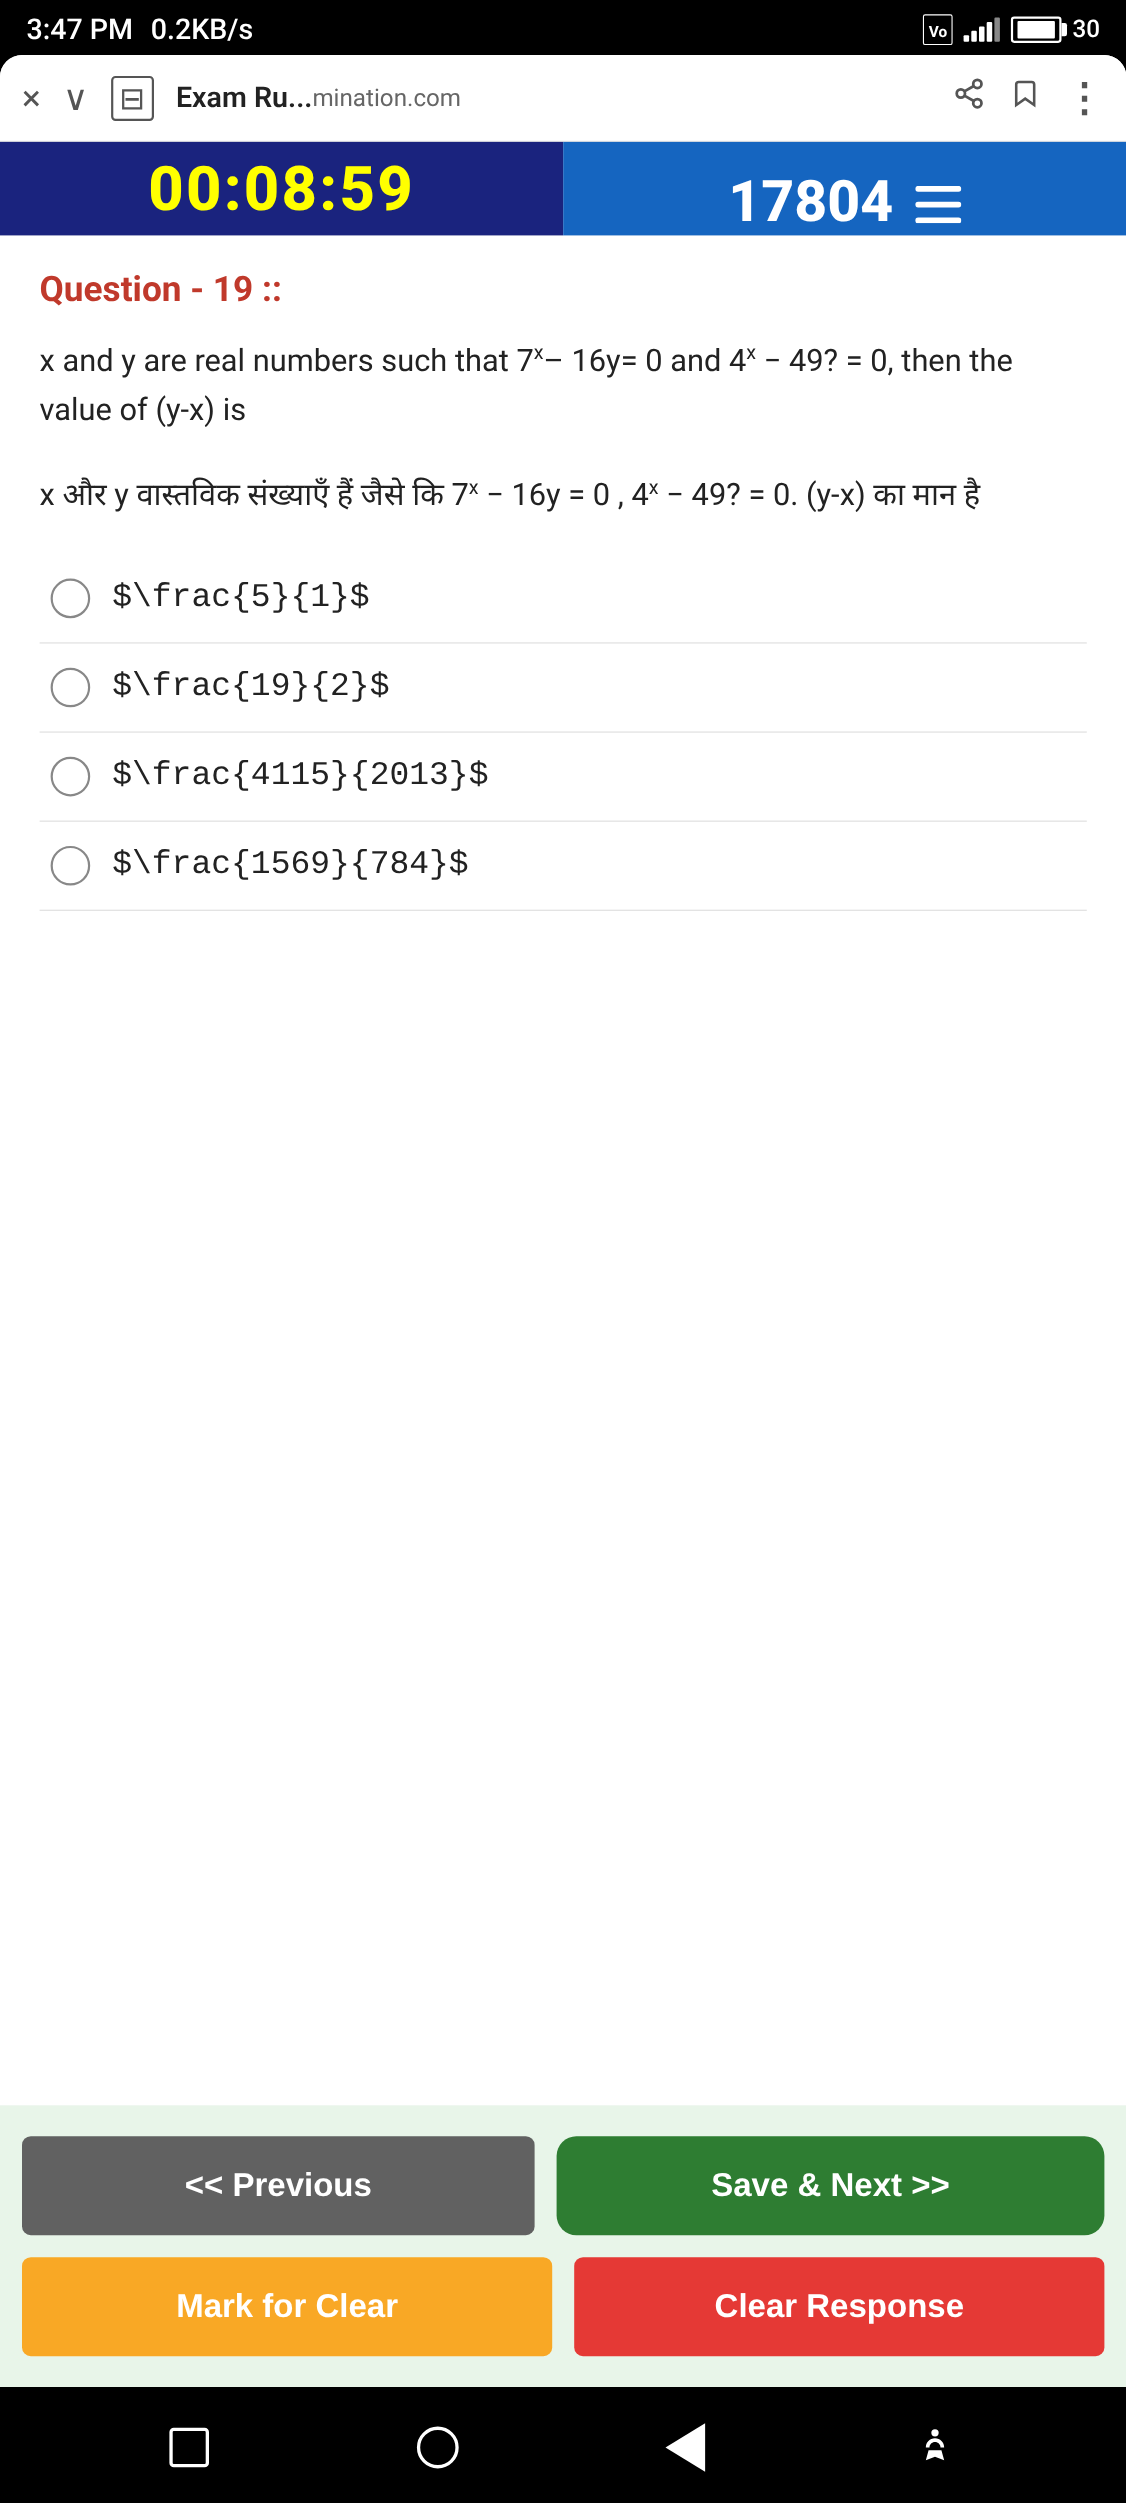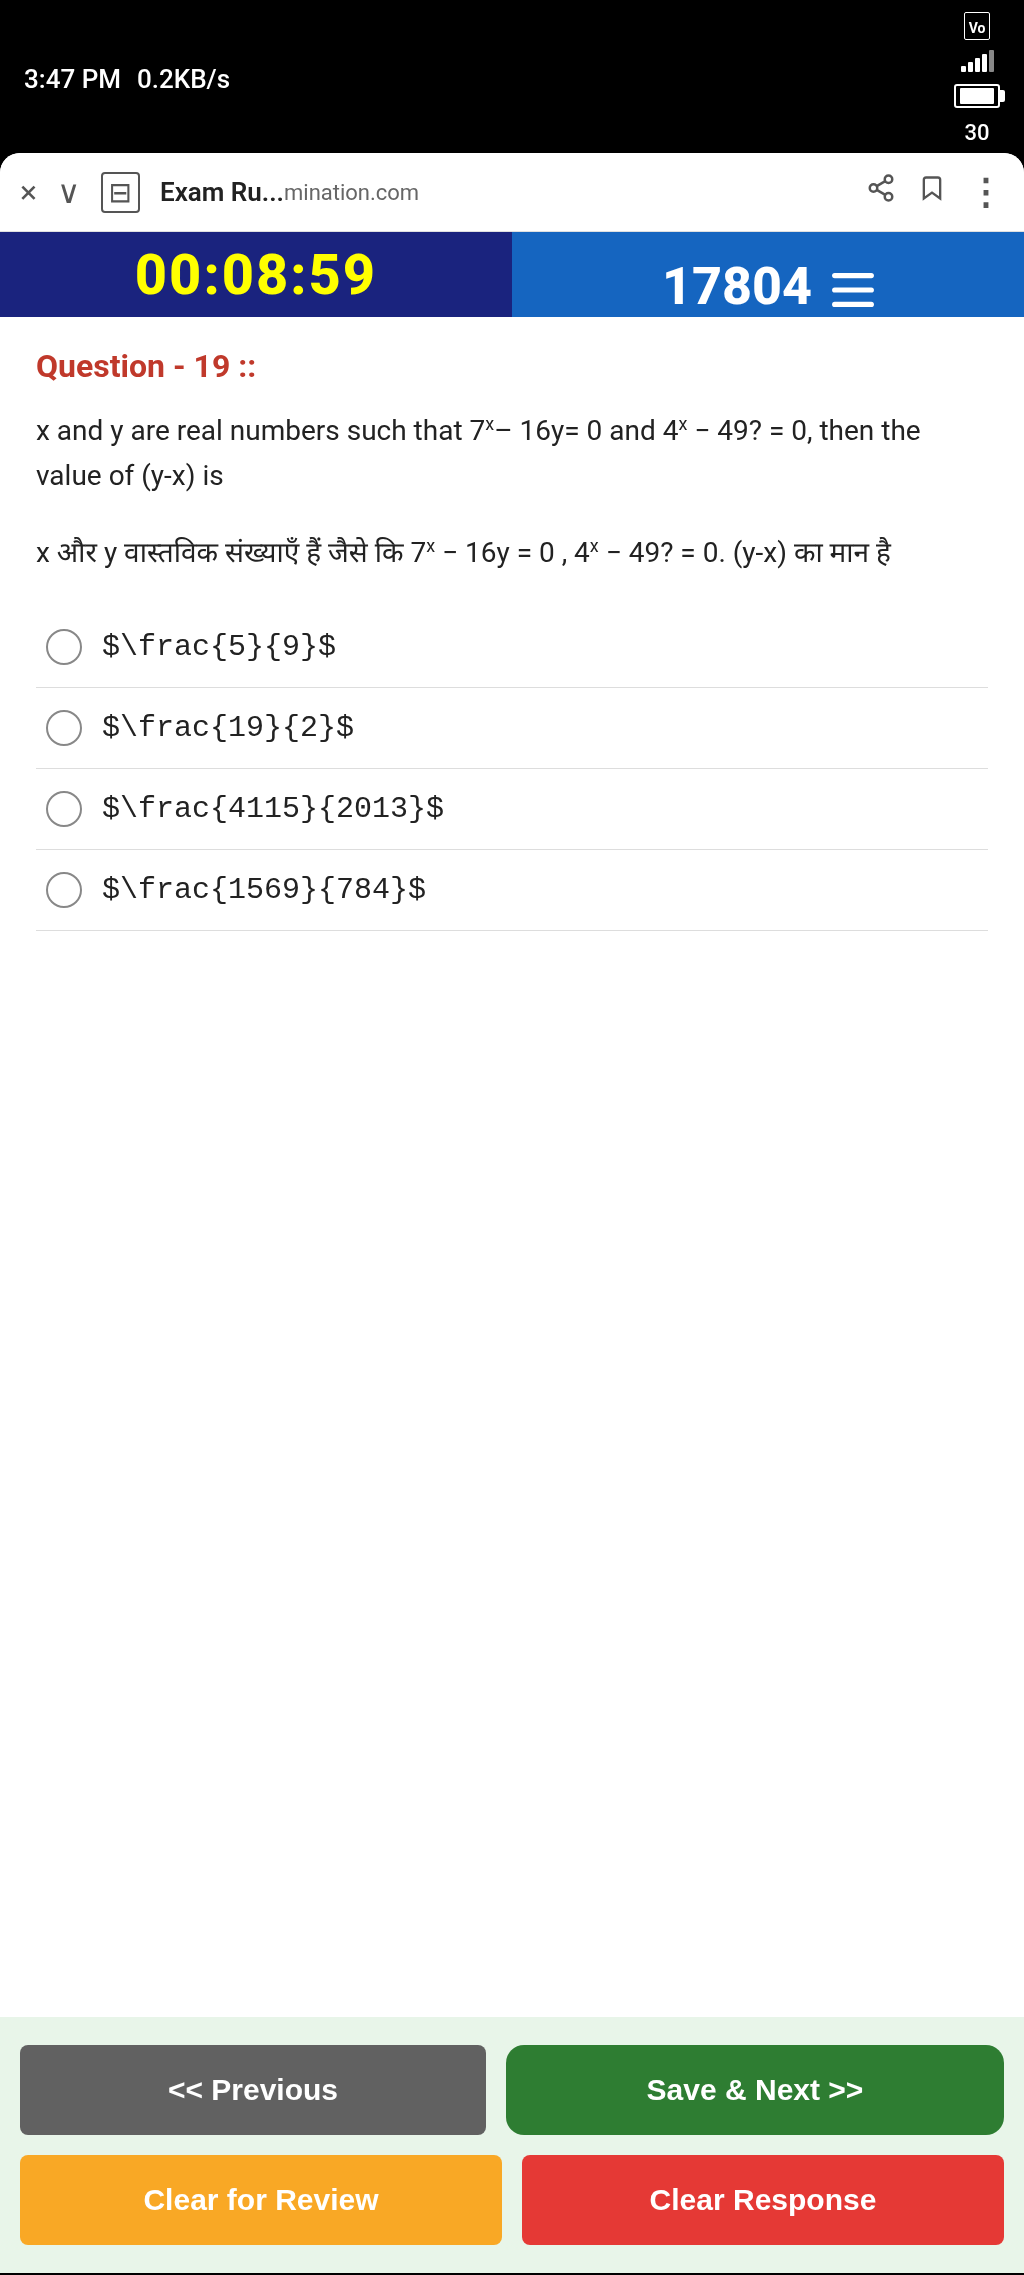--- a/index.html
+++ b/index.html
@@ -17,21 +17,21 @@
       background: #000;
       color: #fff;
       display: flex;
       justify-content: space-between;
       align-items: center;
       padding: 12px 24px 8px 24px;
       font-size: 26px;
       font-weight: 500;
     }
     .status-bar-left { display: flex; gap: 16px; }
-    .status-bar-right { display: flex; align-items: center; gap: 10px; font-size: 24px; flex-direction: column; }
+    .status-bar-right { display: flex; align-items: center; gap: 10px; font-size: 24px; }
 
     
     .browser-chrome {
       background: #f5f5f5;
       border-radius: 20px 20px 0 0;
       padding: 0;
       overflow: hidden;
     }
 
     .browser-toolbar {
@@ -385,21 +385,21 @@
     </div>
 
     <div class="question-text-hindi">
       x और y वास्तविक संख्याएँ हैं जैसे कि 7<sup>x</sup> − 16y = 0 , 4<sup>x</sup> − 49? = 0. (y-x) का मान है
     </div>
 
     <ul class="options-list">
       <li class="option-item">
         <div class="option-radio"></div>
         <span class="option-text">
-          $\frac{5}{9}$
+          $\frac{5}{1}$
         </span>
       </li>
       <li class="option-item">
         <div class="option-radio"></div>
         <span class="option-text">
           $\frac{19}{2}$
         </span>
       </li>
       <li class="option-item">
         <div class="option-radio"></div>
@@ -415,21 +415,21 @@
       </li>
     </ul>
   </div>
 
   <div class="bottom-nav">
     <div class="nav-row">
       <button class="btn-previous">&lt;&lt; Previous</button>
       <button class="btn-save-next">Save &amp; Next &gt;&gt;</button>
     </div>
     <div class="nav-row">
-      <button class="btn-mark-review">Clear for Review</button>
+      <button class="btn-mark-review">Mark for Clear</button>
       <button class="btn-clear-response">Clear Response</button>
     </div>
   </div>
 </div>
 
 <div class="android-nav">
   <div class="nav-btn">
     <div class="square-icon"></div>
   </div>
   <div class="nav-btn">

